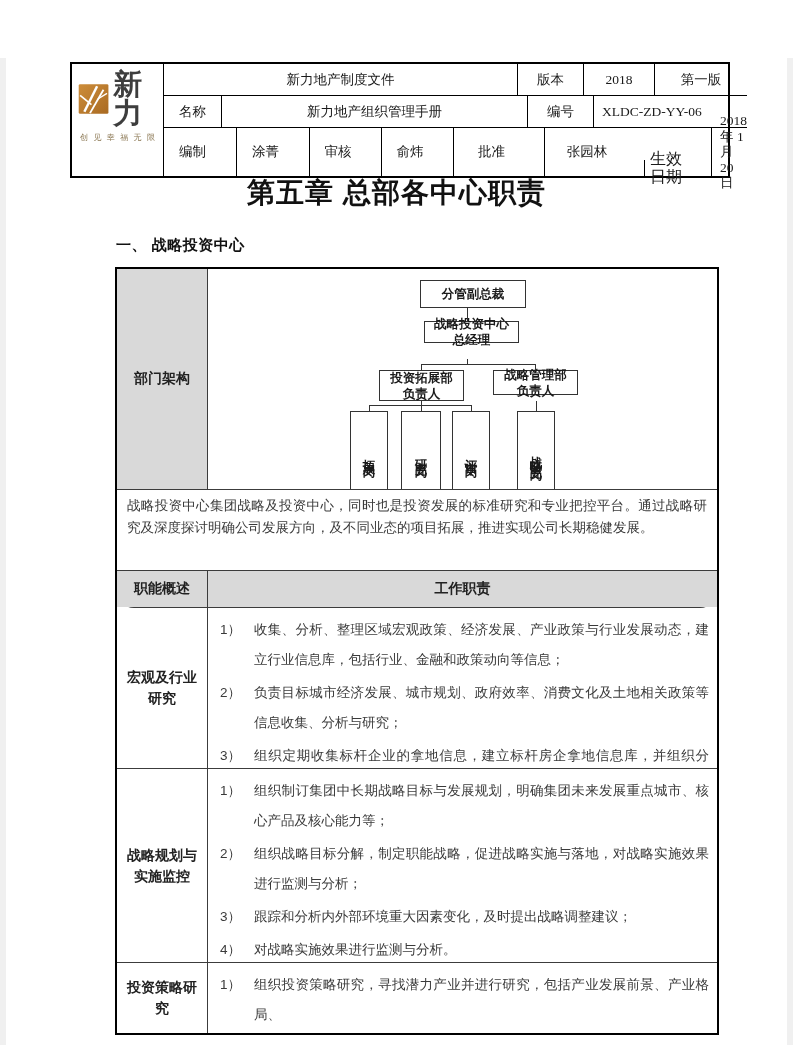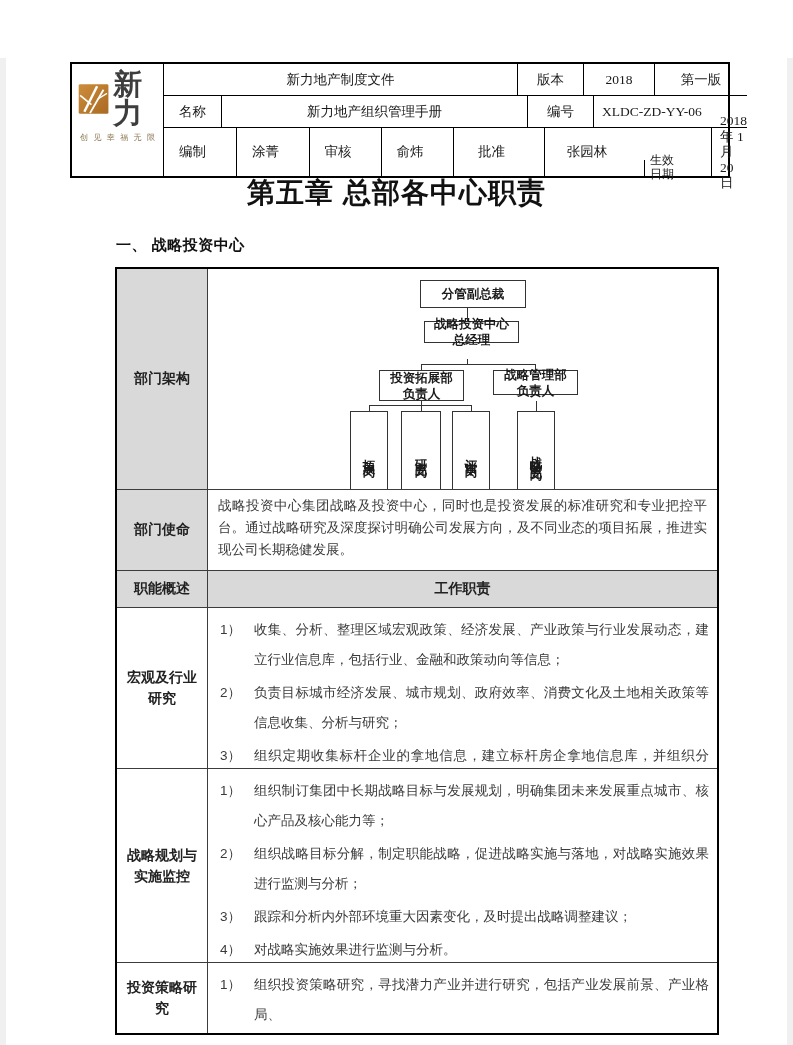--- a/index.html
+++ b/index.html
@@ -15,39 +15,39 @@
   .logo-top { display:flex; align-items:center; gap:4px; }
   .brand-text { font-family:"Liberation Sans", sans-serif; font-weight:700; font-size:29px; color:#3d3d3d; letter-spacing:2px; line-height:1; }
   .slogan { display:flex; justify-content:space-between; margin-top:4px; padding:0 2px; font-size:8px; color:#8d7a56; font-family:"Liberation Sans", sans-serif; }
   .hdr-rows { flex:1; display:flex; flex-direction:column; }
   .hdr-row { display:flex; height:32px; border-bottom:1px solid #000; }
   .hdr-row:last-child { border-bottom:none; flex:1;gap:15px; }
   .hc { display:flex; align-items:center; justify-content:center; border-left:1px solid #000; font-size:13.5px; text-align:center; line-height:1.15; }
   .hc:first-child { border-left:none; }
   .hc.grow { flex:1; }
   .hc.left { justify-content:flex-start; padding-left:8px; text-align:left; }
-  .hc.small { font-size:12px;margin-top:32px; }
+  .hc.small { font-size:16px;margin-top:32px; }
 
   
   .chapter-title { position:absolute; left:0; top:174px; width:100%; text-align:center;
     font-size:28px; font-weight:700; color:#111; letter-spacing:1px; }
   .section-heading { position:absolute; left:116px; top:236px; font-size:15px; font-weight:700; color:#111; letter-spacing:0.5px; }
 
   
   .main-table { position:absolute; left:115px; top:267px; width:604px; height:768px;
     border:2px solid #000; display:flex; flex-direction:column; overflow:hidden; background:#fff; }
   .trow { display:flex; border-bottom:1px solid #3c3c3c; }
   .trow:last-child { border-bottom:none; }
   .label-cell { width:91px; border-right:1px solid #3c3c3c; display:flex; align-items:center; justify-content:center;
     text-align:center; font-weight:700; font-size:14px; color:#222; line-height:21px; padding:2px 6px; }
   .label-gray { background:#d9d9d9; }
   .content-cell { flex:1; position:relative; overflow:hidden; }
   .row-structure { height:238px; }
   .row-mission  { height:87px; }
-  .row-colhead  { height:40px; }
+  .row-colhead  { height:40px;border-radius:17px; }
   .row-r0 { height:161px; }
   .row-r1 { height:194px; }
   .row-r2 { flex:1; }
   .colhead-duty { background:#d9d9d9; display:flex; align-items:center; justify-content:center;
     font-weight:700; font-size:14px; color:#222; }
   .mission-text { padding:5px 10px 0 10px; font-size:13.5px; color:#3a3a3a; line-height:22px; text-align:justify; }
   .duties { padding:7px 8px 0 12px; }
   .duty { display:flex; font-size:13.5px; color:#3a3a3a; line-height:30px; margin-bottom:3px; }
   .duty-no { width:34px; flex:none; }
   .duty-text { flex:1; text-align:justify; }
@@ -179,21 +179,20 @@
           <div class="oline l7"></div>
           <div class="oline l8"></div>
           <div class="oline l9"></div>
           <div class="oline l10"></div>
           <div class="oline l11"></div>
         </div>
       </div>
     </div>
 
     <div class="trow row-mission">
-      <div class="label-cell label-gray">部门使命</div>
       <div class="content-cell">
         <div class="mission-text">战略投资中心集团战略及投资中心，同时也是投资发展的标准研究和专业把控平台。通过战略研究及深度探讨明确公司发展方向，及不同业态的项目拓展，推进实现公司长期稳健发展。</div>
       </div>
     </div>
 
     <div class="trow row-colhead">
       <div class="label-cell label-gray">职能概述</div>
       <div class="content-cell colhead-duty">工作职责</div>
     </div>
 

